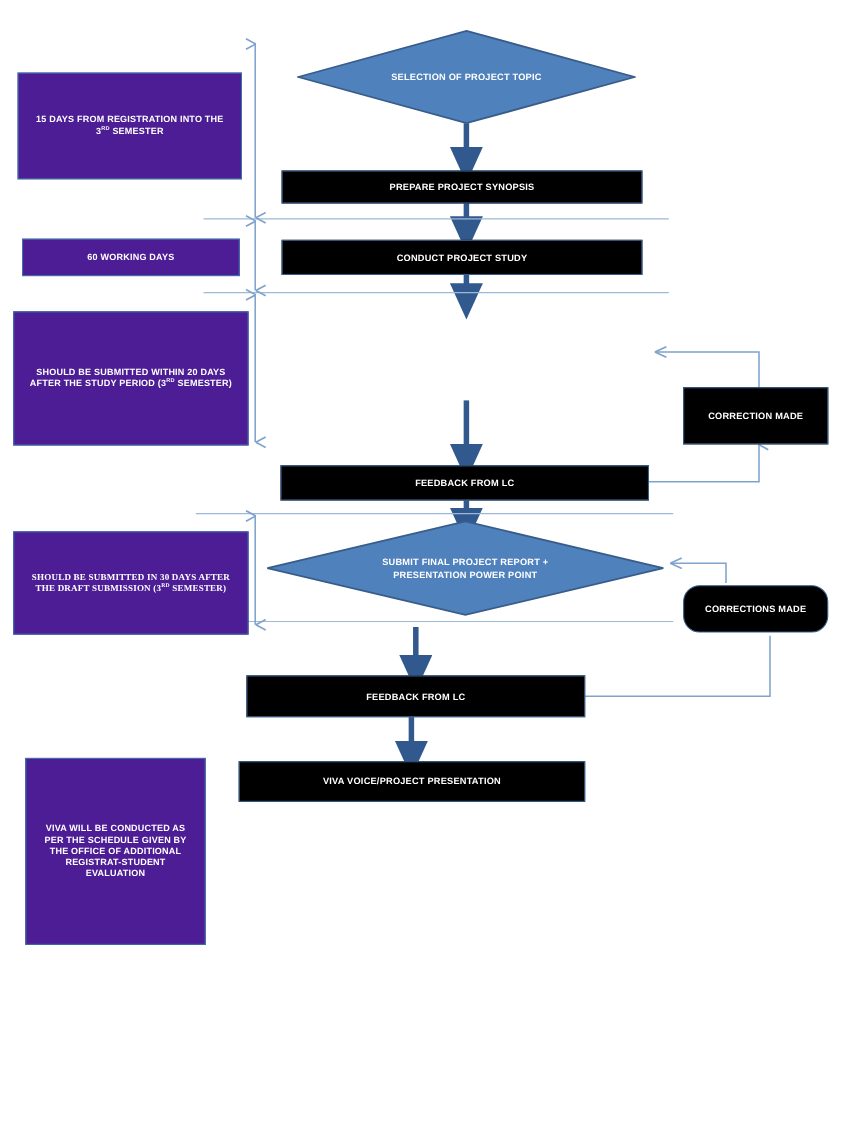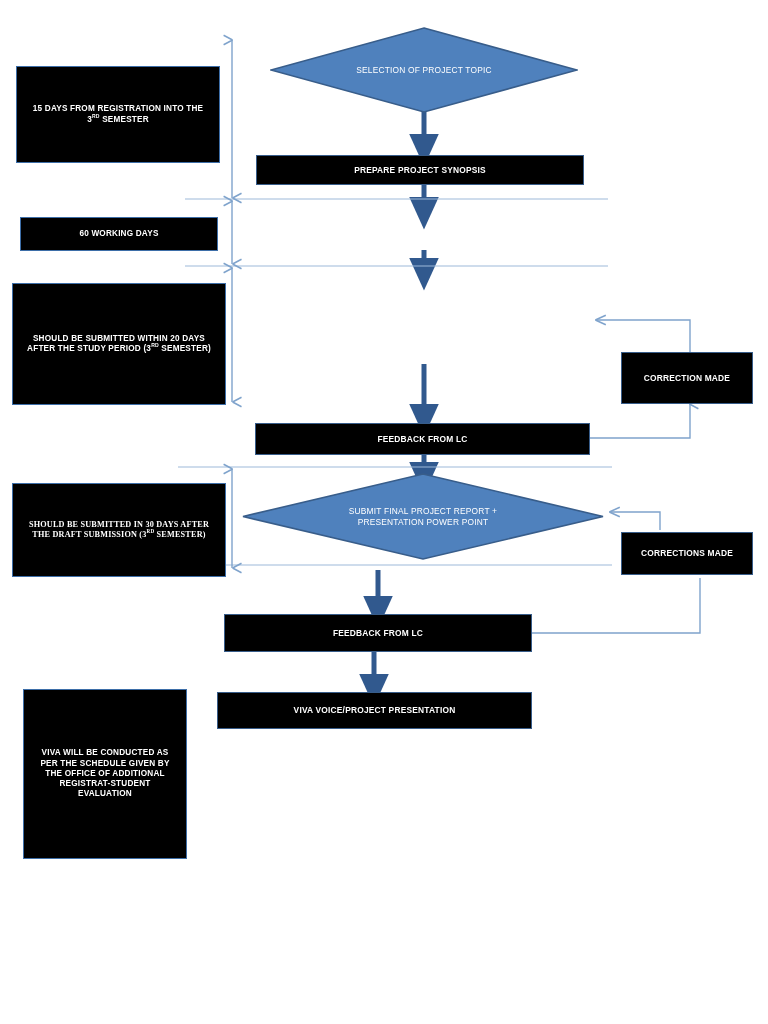--- a/index.html
+++ b/index.html
@@ -30,21 +30,21 @@
     font-weight: bold;
     letter-spacing: .2px;
     line-height: 1.25;
     text-transform: uppercase;
   }
   .rect {
     background: #000000;
     border: 1px solid #385D8A;
   }
   .note {
-    background: #000000;
+    background: #4c1d95;
     border: 1px solid #3D6EA8;
     font-size: 8.2px;
     padding: 4px 8px;
   }
   .process {
     font-size: 8.4px;
   }
   .side {
     font-size: 8.4px;
   }
@@ -61,21 +61,21 @@
     position: absolute;
     left: 0;
     top: 0;
     width: 100%;
     height: 100%;
     display: flex;
     align-items: center;
     justify-content: center;
     text-align: center;
     color: #ffffff;
-    font-weight: normal;
+    font-weight: bold;
     font-size: 8.4px;
     line-height: 1.3;
     text-transform: uppercase;
     letter-spacing: .2px;
     pointer-events: none;
   }
   
   .svg-layer {
     position: absolute;
     left: 0;
@@ -195,38 +195,41 @@
   </div>
 
   <div class="node rect note" style="left:23px; top:689px; width:164px; height:170px; padding:4px 14px;">
     <span>VIVA WILL BE CONDUCTED AS PER THE SCHEDULE GIVEN BY THE OFFICE OF ADDITIONAL REGISTRAT-STUDENT EVALUATION</span>
   </div>
 
   <div class="node rect process" style="left:256px; top:155px; width:328px; height:30px;">
     <span>PREPARE PROJECT SYNOPSIS</span>
   </div>
 
+  <div class="node rect process" style="left:256px; top:218px; width:328px; height:32px;">
+    <span>CONDUCT PROJECT STUDY</span>
+  </div>
 
   <div class="node rect process" style="left:255px; top:423px; width:335px; height:32px;">
     <span>FEEDBACK FROM LC</span>
   </div>
 
   <div class="node rect process" style="left:224px; top:614px; width:308px; height:38px;">
     <span>FEEDBACK FROM LC</span>
   </div>
 
   <div class="node rect process" style="left:217px; top:692px; width:315px; height:37px;">
     <span>VIVA VOICE/PROJECT PRESENTATION</span>
   </div>
 
   <div class="node rect side" style="left:621px; top:352px; width:132px; height:52px;">
     <span>CORRECTION MADE</span>
   </div>
 
-  <div class="node rect side" style="left:621px; top:532px; width:132px; height:43px;">
+  <div class="node rect side" style="left:621px; top:532px; width:132px; height:43px;border-radius:15px;">
     <span>CORRECTIONS MADE</span>
   </div>
 
   <div class="diamond-wrap" style="left:270px; top:27px; width:308px; height:86px;">
     <svg width="308" height="86" viewBox="0 0 308 86">
       <polygon points="154,1 307,43 154,85 1,43" fill="#4F81BD" stroke="#385D8A" stroke-width="1.6"></polygon>
     </svg>
     <div class="diamond-label">SELECTION OF PROJECT TOPIC</div>
   </div>
 

